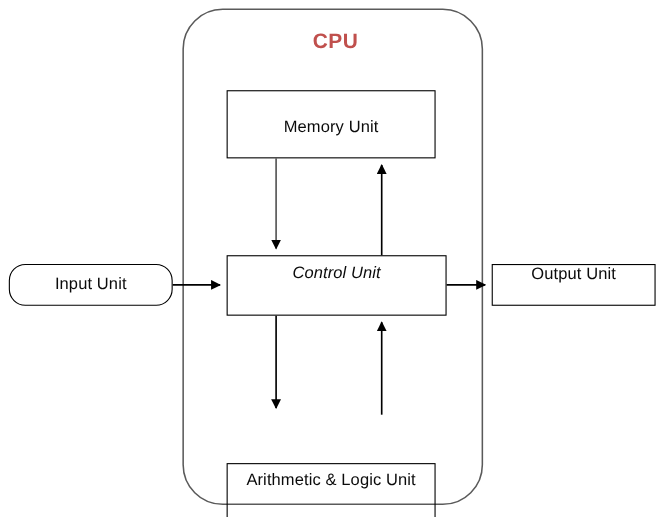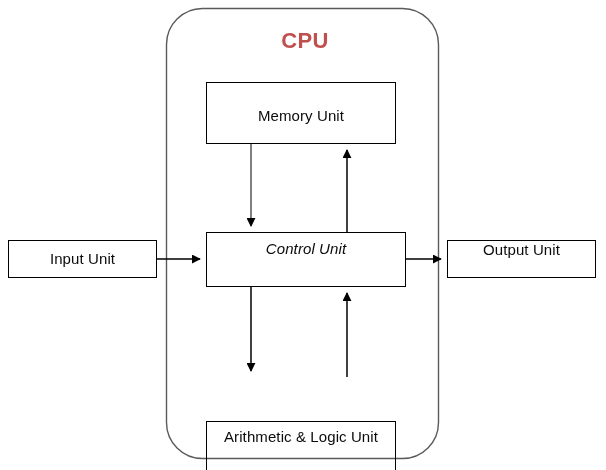--- a/index.html
+++ b/index.html
@@ -63,39 +63,40 @@
     align-items: flex-start;
     padding-top: 6px;
     margin-top: 44px;
   }
   #input-unit {
     left: 8px;
     top: 240px;
     width: 149px;
     height: 38px;
     align-items: center;
+    border-radius: 15px;
   }
   #output-unit {
     left: 447px;
     top: 240px;
     width: 149px;
     height: 38px;
     align-items: flex-start;
   }
   .node-label {
     display: block;
     width: 100%;
   }
   #cpu-title {
     position: absolute;
     left: 232px;
     top: 28px;
     width: 146px;
     text-align: center;
-    font-size: 22px;
+    font-size: 19px;
     font-weight: bold;
     color: #c0504d;
     letter-spacing: 0.4px;
   }
 </style>
 </head>
 <body>
 
 <div id="canvas">
 

